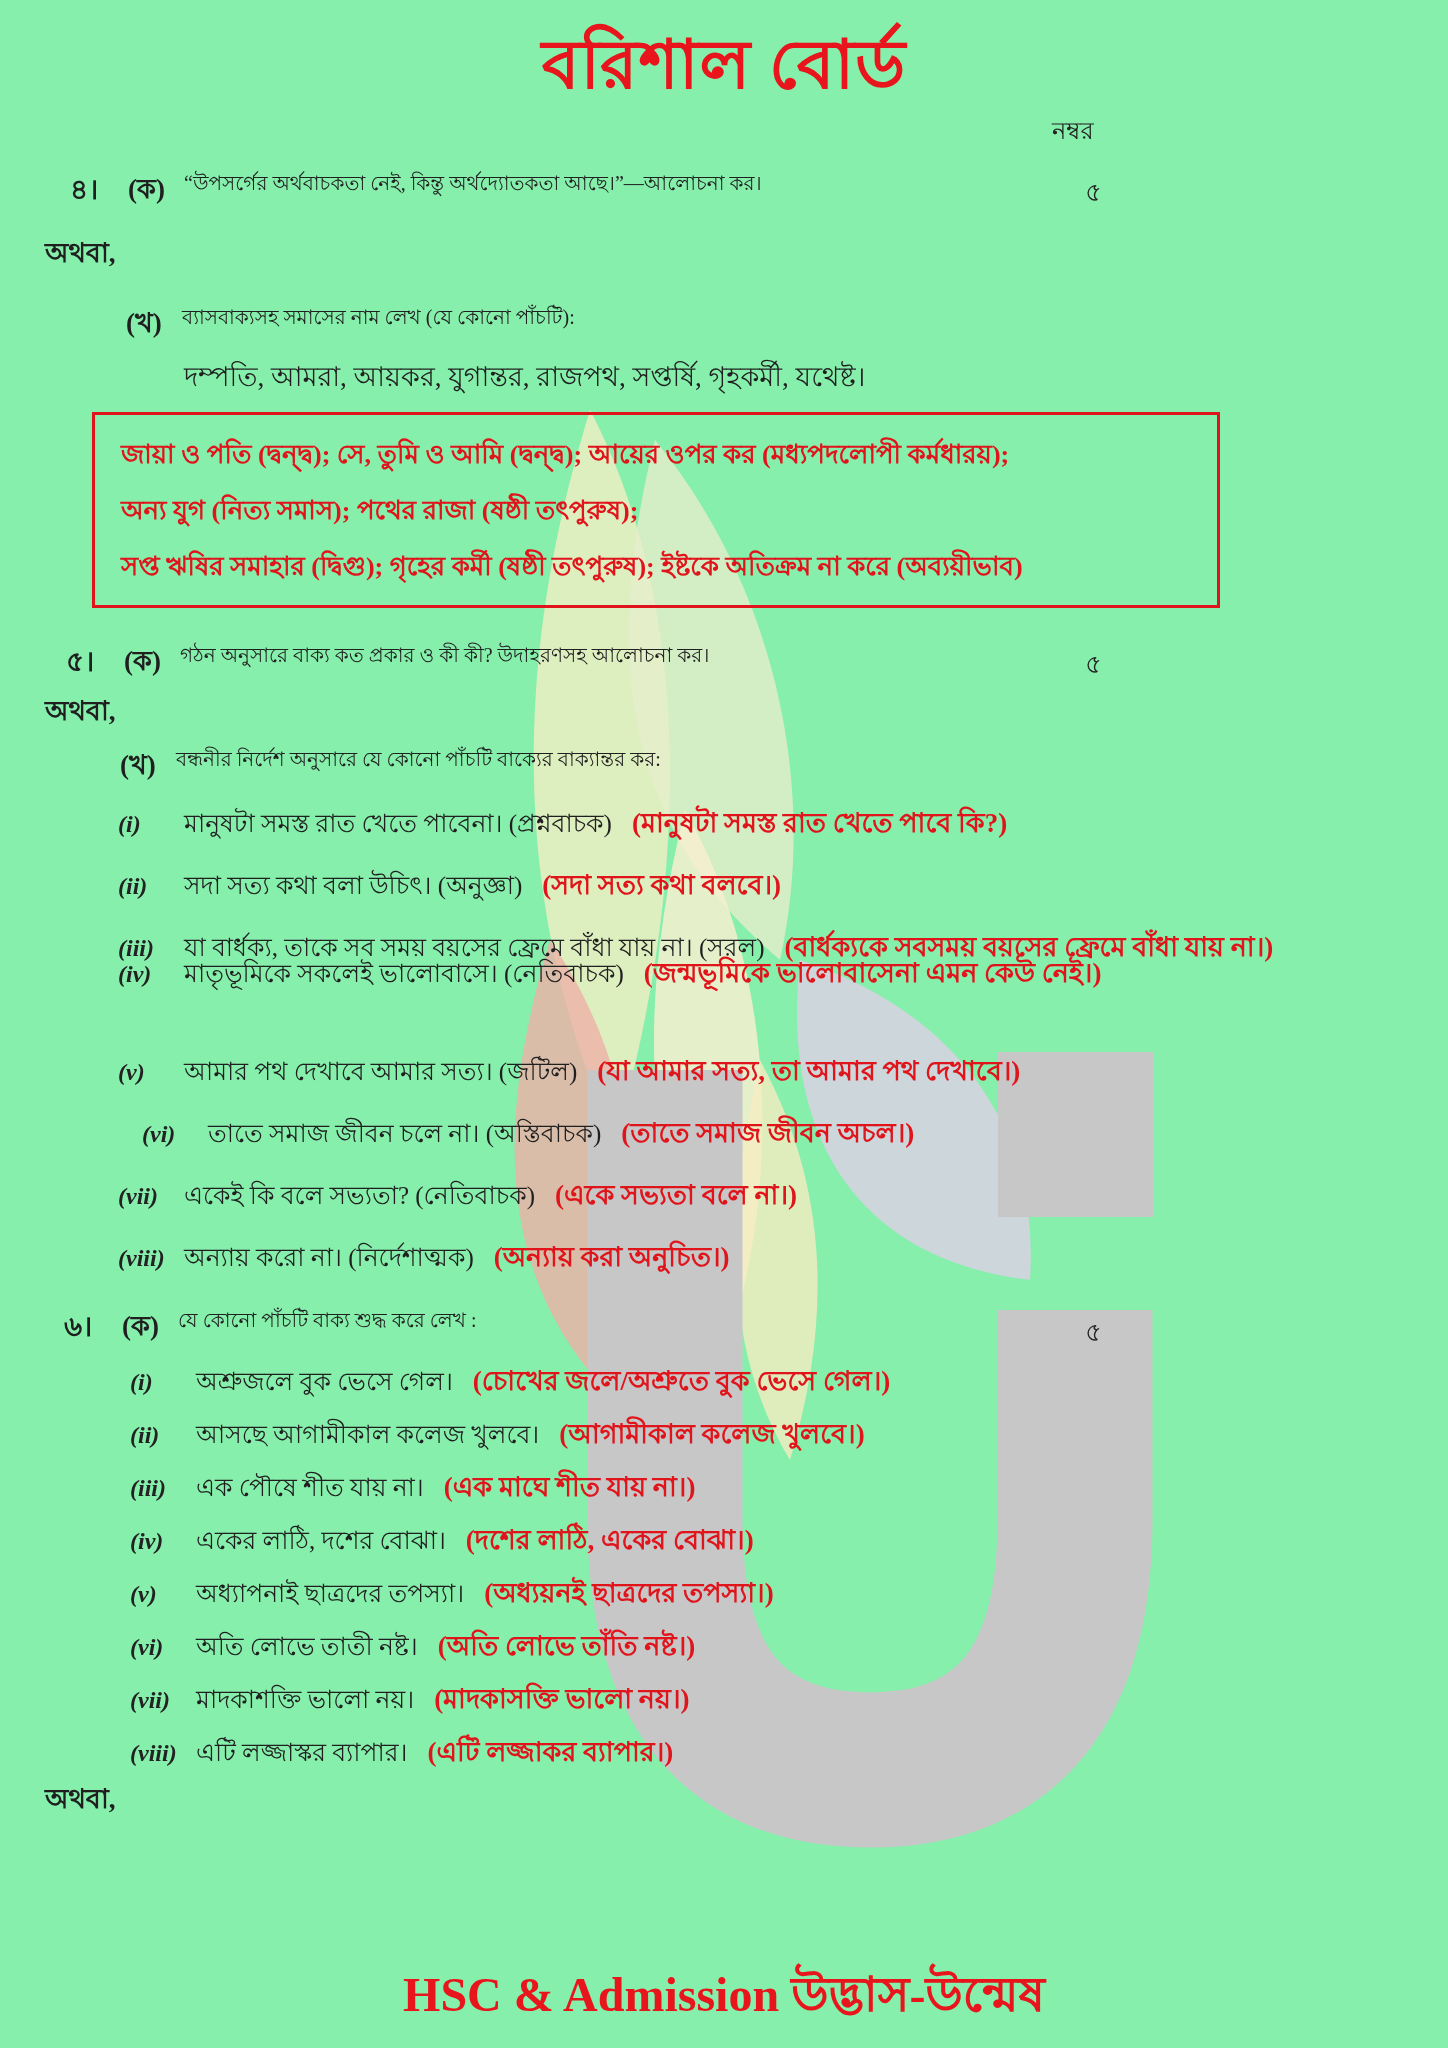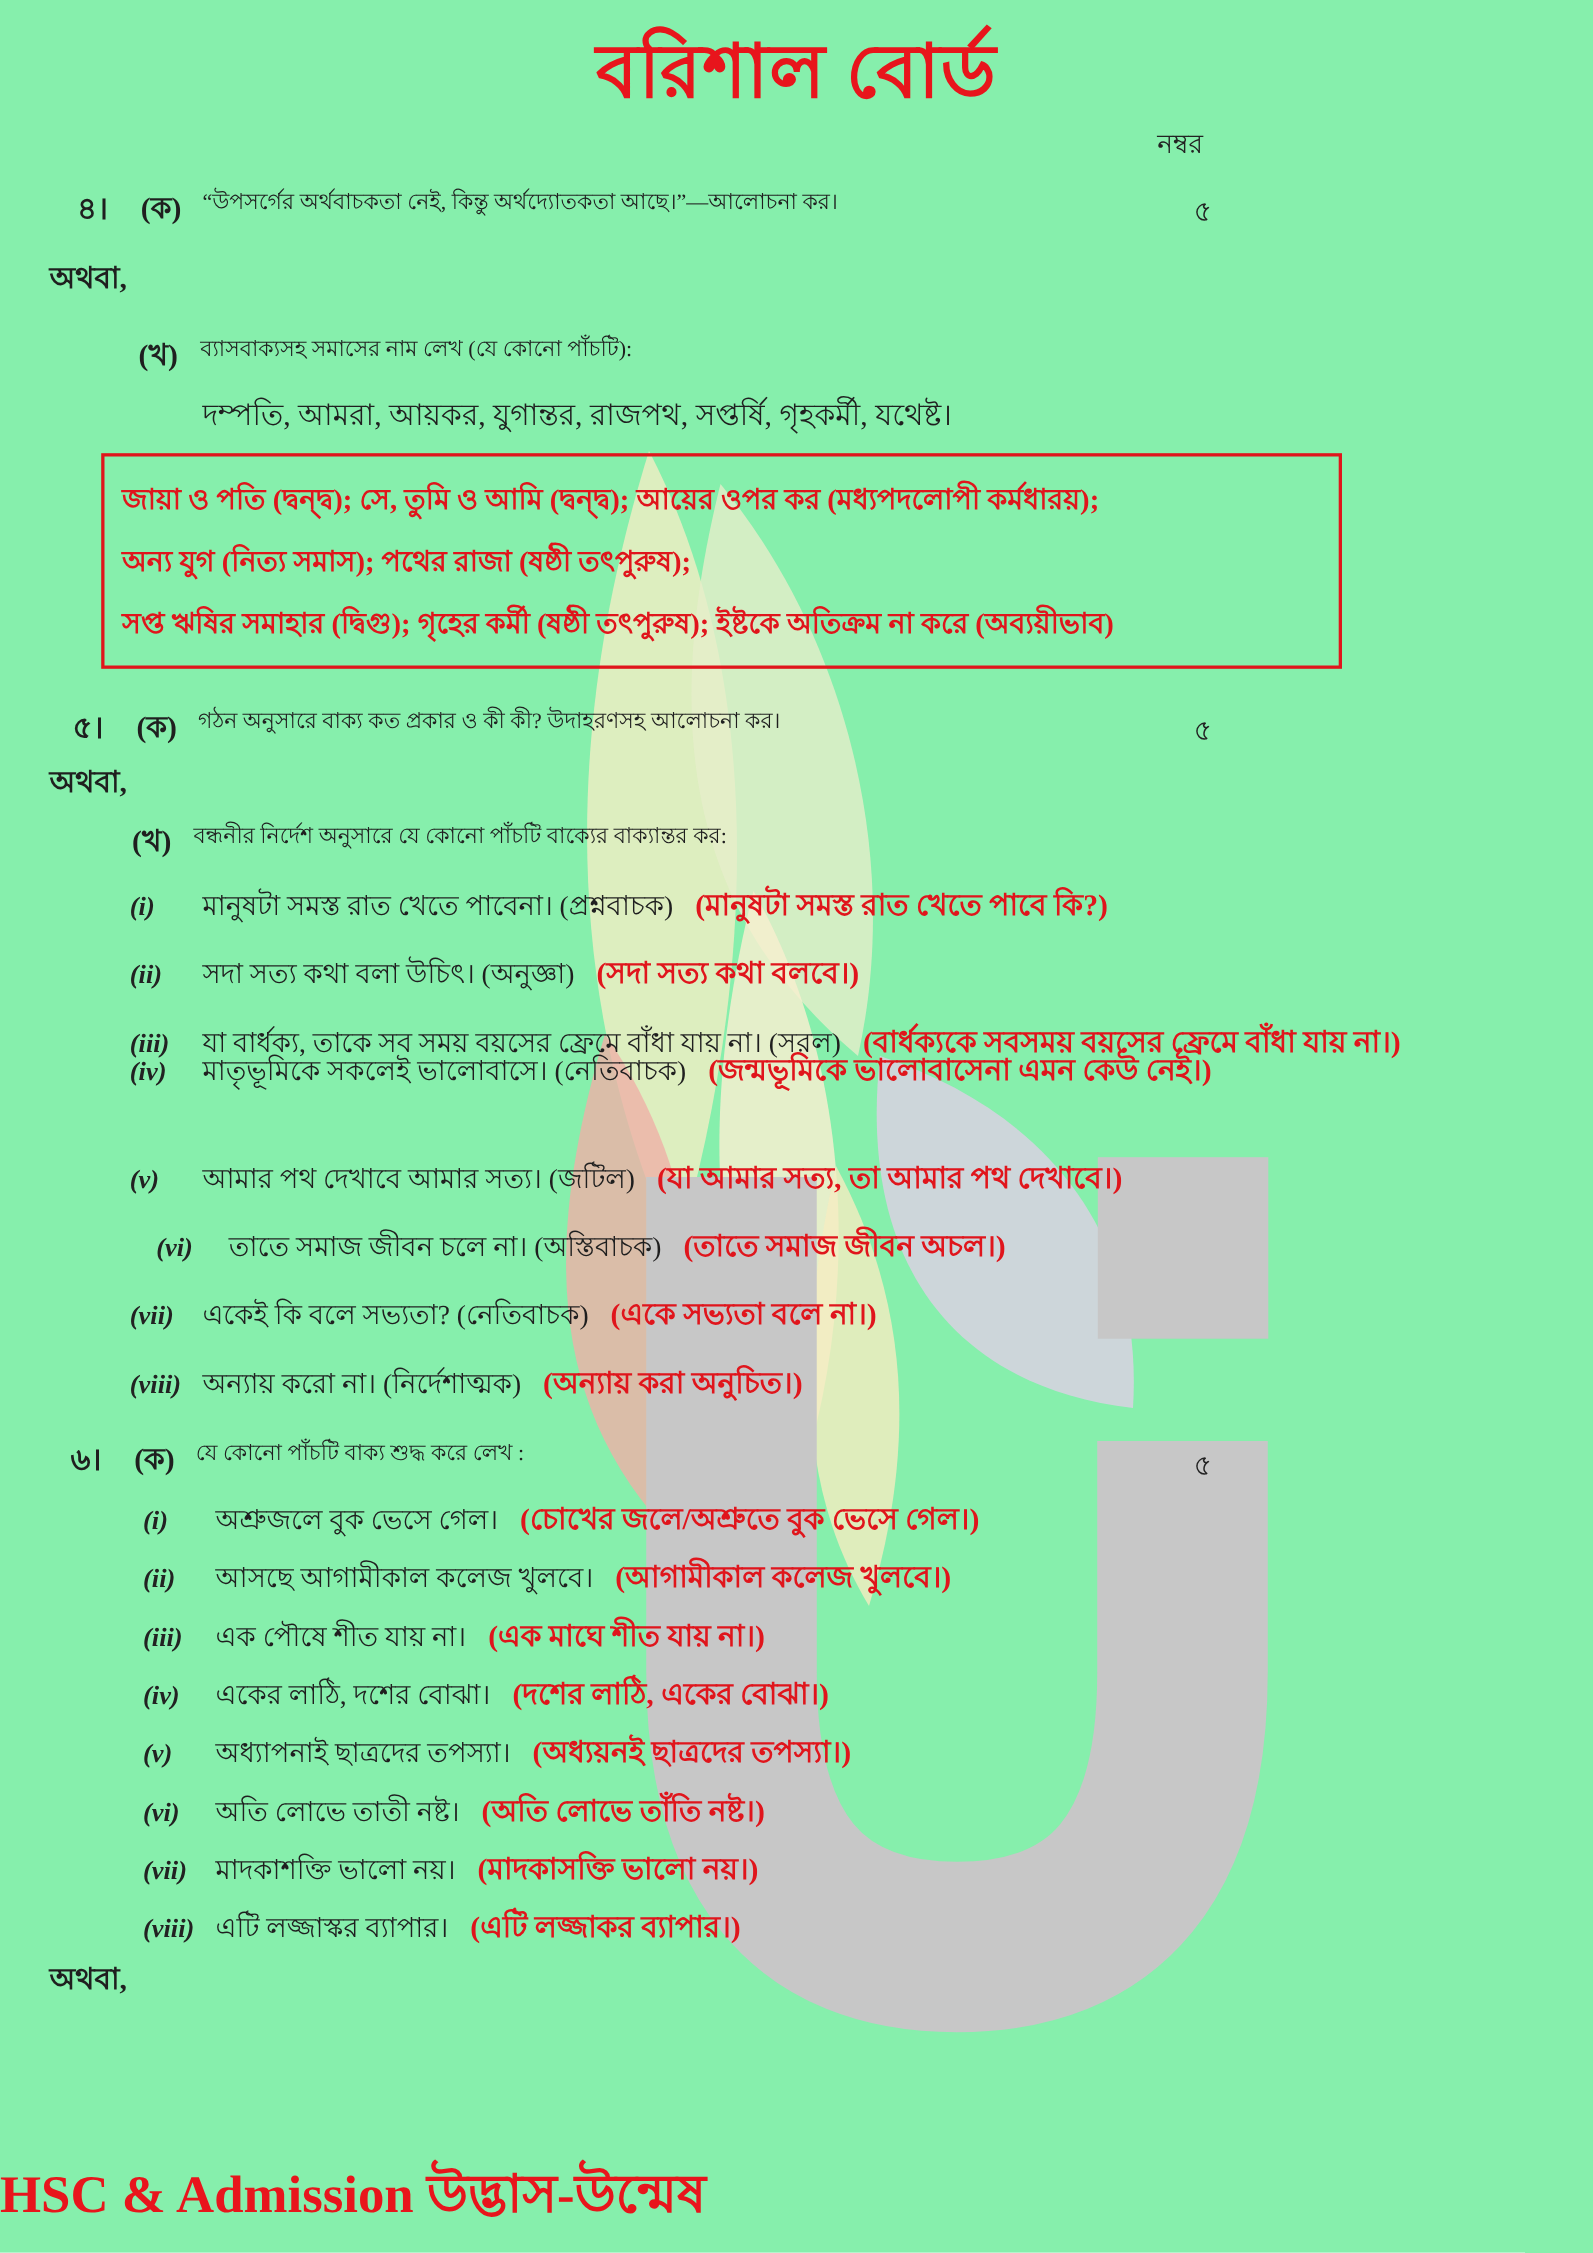--- a/index.html
+++ b/index.html
@@ -21,37 +21,37 @@
   .marks{font-size:26px;color:#222;}
   .qrow{display:flex;align-items:flex-start;white-space:nowrap;}
   .qnum{font-size:28px;font-weight:bold;width:58px;}
   .qlabel{font-size:27px;font-weight:bold;width:56px;}
   .qtext{font-size:20px;}
   .orline{left:16px;width:1220px;text-align:left;font-size:27px;font-weight:bold;margin-left:29px;}
   .words{font-size:27px;}
   .answer-box{
     left:92px;top:412px;width:1128px;
     border:3px solid #e0151c;
-    padding:12px 20px 10px 16px;
+    padding:12px 20px 10px 26px;
     box-sizing:border-box;
     background:rgba(255,255,255,0.0);
   }
   .answer-box div{
     color:#e0151c;font-weight:bold;font-size:26px;line-height:56px;white-space:nowrap;
   }
   .item{white-space:nowrap;}
   .roman{
     display:inline-block;width:66px;
     font-family:"Liberation Serif",serif;
     font-style:italic;font-weight:bold;font-size:24px;color:#222;
   }
   .itext{font-size:25px;color:#1f1f1f;}
   .ians{font-size:27px;color:#e0151c;font-weight:bold;margin-left:20px;}
   .footer{
-    left:0;top:1958px;width:1448px;text-align:left;
+    left:0;top:1958px;width:1448px;text-align:center;
     font-size:48px;font-weight:bold;color:#e8151c;
     font-family:"Liberation Serif",serif;
   }
   .wm{left:430px;top:380px;pointer-events:none;}
 </style>
 </head>
 <body>
 
 <div class="page">
 

